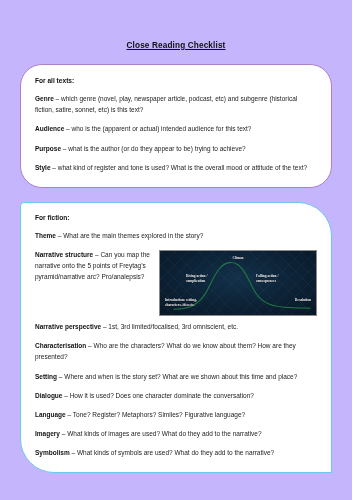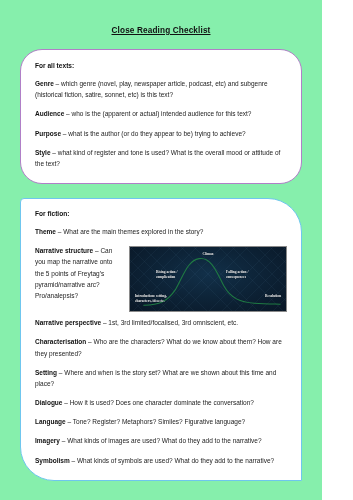--- a/index.html
+++ b/index.html
@@ -9,25 +9,25 @@
   }
   body {
     width: 353px;
     height: 500px;
     overflow: hidden;
     font-family: "Liberation Sans", sans-serif;
     color: #1a1a1a;
   }
   .page {
     position: relative;
-    width: 322px;
+    width: 352px;
     height: 500px;
-    background: #86efac;
+    background: #c4b5fd;
     box-sizing: border-box;
-    padding: 0 20px;
+    padding: 15px 20px;
   }
   .doc-title {
     text-align: center;
     font-size: 8.2px;
     font-weight: bold;
     text-decoration: underline;
     letter-spacing: 0.15px;
     margin: 0;
     padding-top: 26px;
     color: #111;

